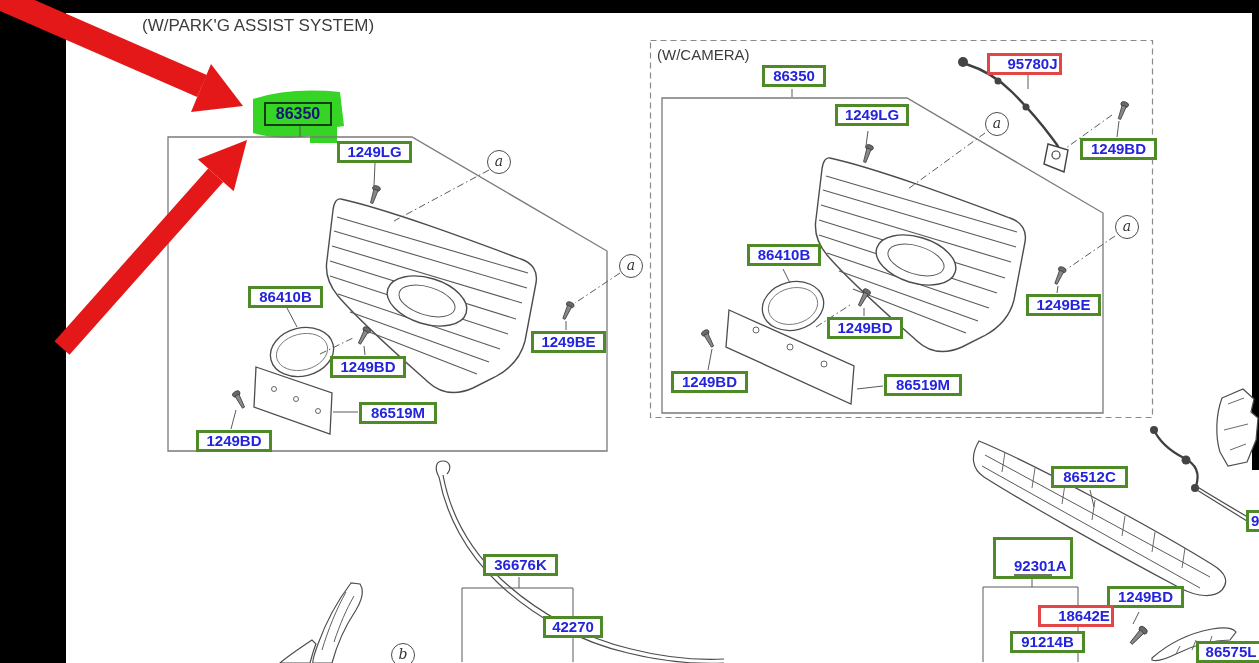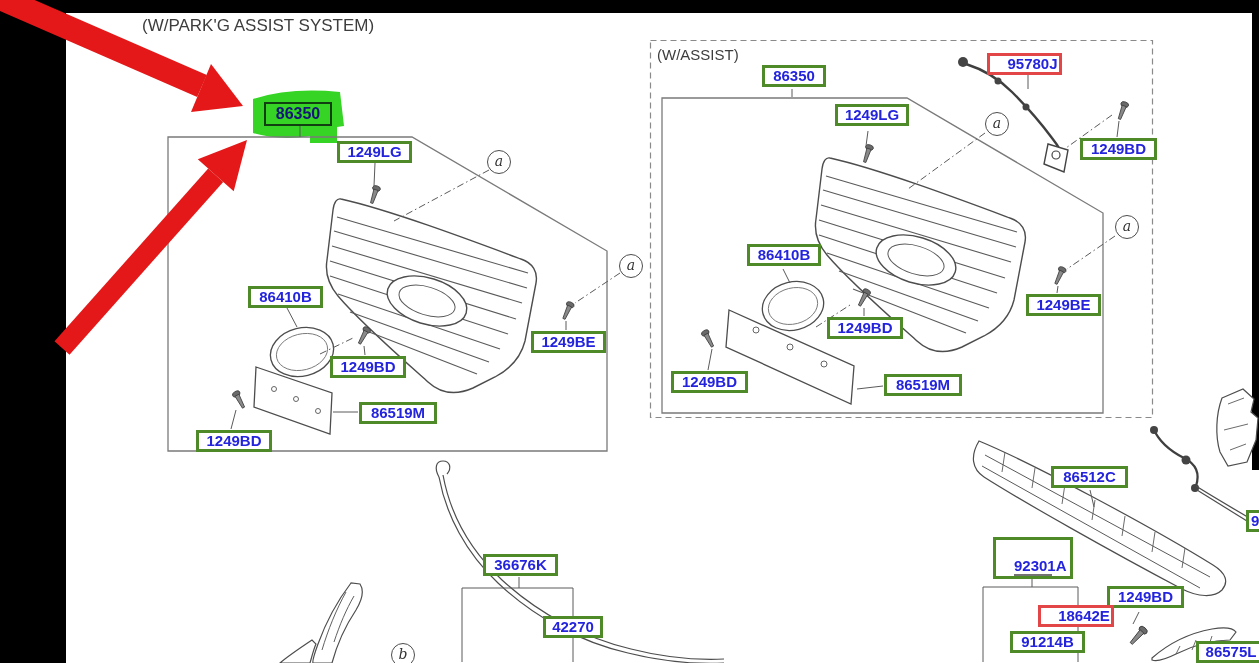--- a/index.html
+++ b/index.html
@@ -189,21 +189,21 @@
       <polygon points="4.8,-13 206.8,75 197.2,97 -4.8,9"></polygon>
       <polygon points="243,106 211,64 191,112"></polygon>
     </g>
     <g fill="#e41818">
       <polygon points="69.5,354.7 223.2,181.9 208.2,168.5 54.5,341.3"></polygon>
       <polygon points="247,140 233.7,191.2 197.8,159.2"></polygon>
     </g>
   </svg>
 
   <div class="title" style="left:107px;top:16px;font-size:17px;margin-left:35px;">(W/PARK'G ASSIST SYSTEM)</div>
-  <div class="title" style="left:657px;top:46px;font-size:15px;">(W/ASSIST)</div>
+  <div class="title" style="left:657px;top:46px;font-size:15px;">(W/CAMERA)</div>
 
   <div class="hl-label" style="left:264px;top:102px;width:68px;">86350</div>
 
   <div class="pl" style="left:337px;top:141px;width:75px;">1249LG</div>
   <div class="pl" style="left:248px;top:286px;width:75px;">86410B</div>
   <div class="pl" style="left:330px;top:356px;width:76px;">1249BD</div>
   <div class="pl" style="left:359px;top:402px;width:78px;">86519M</div>
   <div class="pl" style="left:196px;top:430px;width:76px;">1249BD</div>
   <div class="pl" style="left:531px;top:331px;width:75px;">1249BE</div>
 

